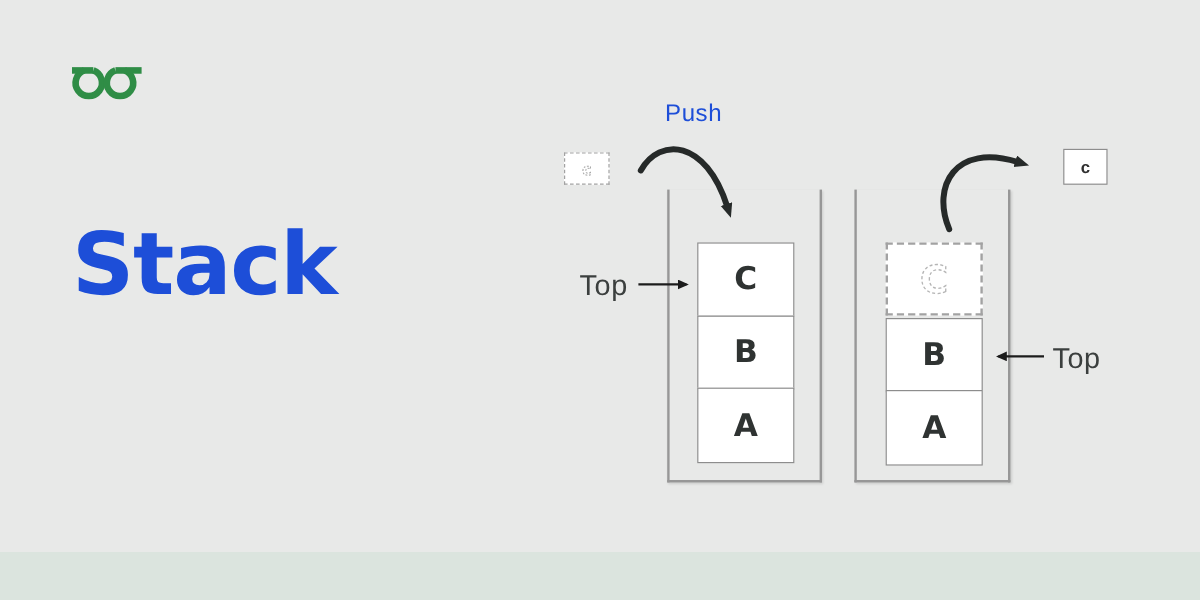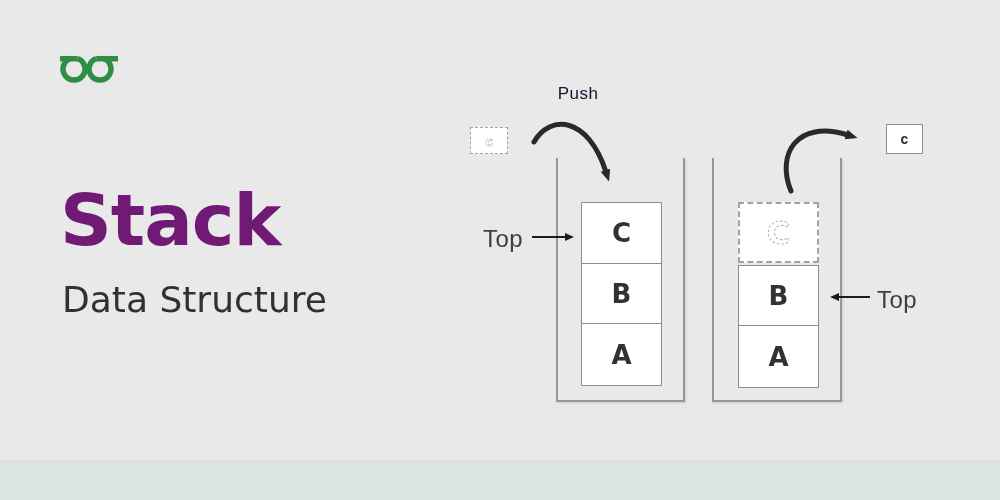--- a/index.html
+++ b/index.html
@@ -12,30 +12,30 @@
   }
   .footer-strip{
     position:absolute;left:0;top:460px;width:1000px;height:40px;
     background:#dbe4de;
   }
   
   .main-title{
     position:absolute;left:60px;top:184px;
     font-family:"DejaVu Sans", sans-serif;
     font-weight:bold;font-size:72px;line-height:1;
-    letter-spacing:-1px;color:#701a75;
+    letter-spacing:-1px;color:#1d4ed8;
   }
   .sub-title{
     position:absolute;left:62px;top:282px;
     font-family:"DejaVu Sans", sans-serif;
     font-weight:500;font-size:36px;line-height:1;color:#2e3332;
   }
   
   .op-label{
-    position:absolute;font-size:17px;color:#0f172a;letter-spacing:.5px;
+    position:absolute;font-size:20px;color:#1d4ed8;letter-spacing:.5px;
     text-align:center;width:120px;
   }
   .top-label{
     position:absolute;font-size:24px;color:#3b3f3e;letter-spacing:.5px;
   }
   
   .stack-container{
     position:absolute;box-sizing:border-box;
     border:2px solid #979797;border-top:none;
     box-shadow:1px 1px 2px rgba(0,0,0,0.12);
@@ -71,21 +71,20 @@
   <svg class="arrow-svg" style="left:58px;top:44px" width="62" height="38" viewBox="0 0 62 38">
     <g stroke="#2f8d46" stroke-width="5.5" fill="none">
       <path d="M19.8,14.7 A11,11 0 1 1 12.2,14.7"></path>
       <path d="M19.8,14.7 L2,14.7"></path>
       <path d="M38.2,14.7 A11,11 0 1 0 45.8,14.7"></path>
       <path d="M38.2,14.7 L60,14.7"></path>
     </g>
   </svg>
 
   <div class="main-title">Stack</div>
-  <div class="sub-title">Data Structure</div>
 
   <div class="op-label" style="left:518px;top:84px">Push</div>
 
   <div class="small-box dashed" style="left:470px;top:127px;width:38px;height:27px">
     <svg width="34" height="23" viewBox="0 0 34 23">
       <text x="17" y="16.5" text-anchor="middle" font-family="DejaVu Sans, sans-serif" font-size="13" font-weight="bold" fill="none" stroke="#a8a8a8" stroke-width="0.9" stroke-dasharray="1.5,1.3">c</text>
     </svg>
   </div>
 
   <svg class="arrow-svg" style="left:520px;top:108px" width="110" height="90" viewBox="0 0 110 90">

